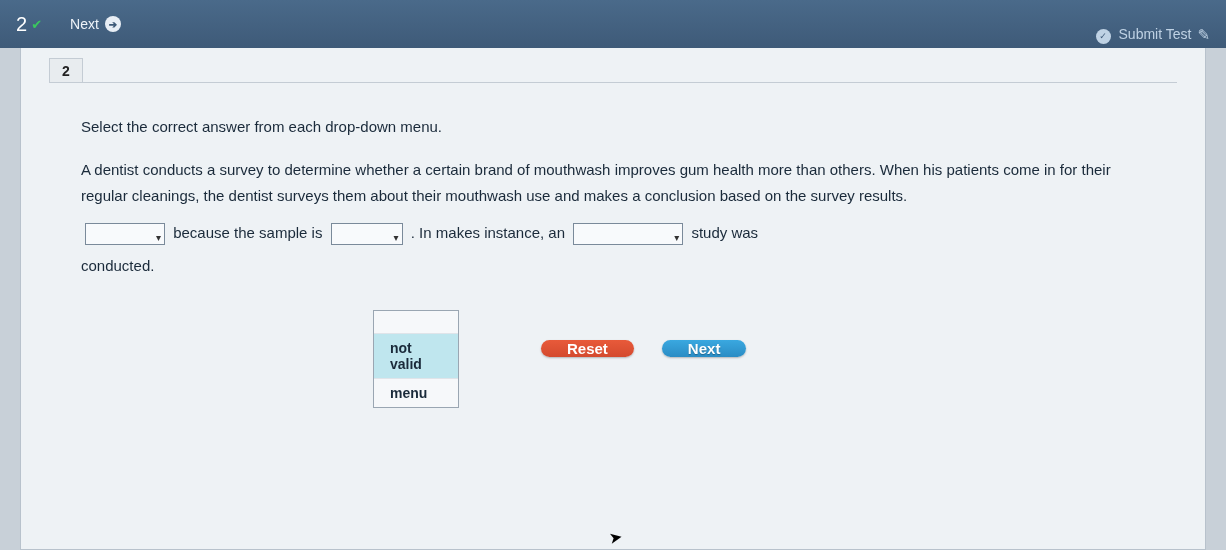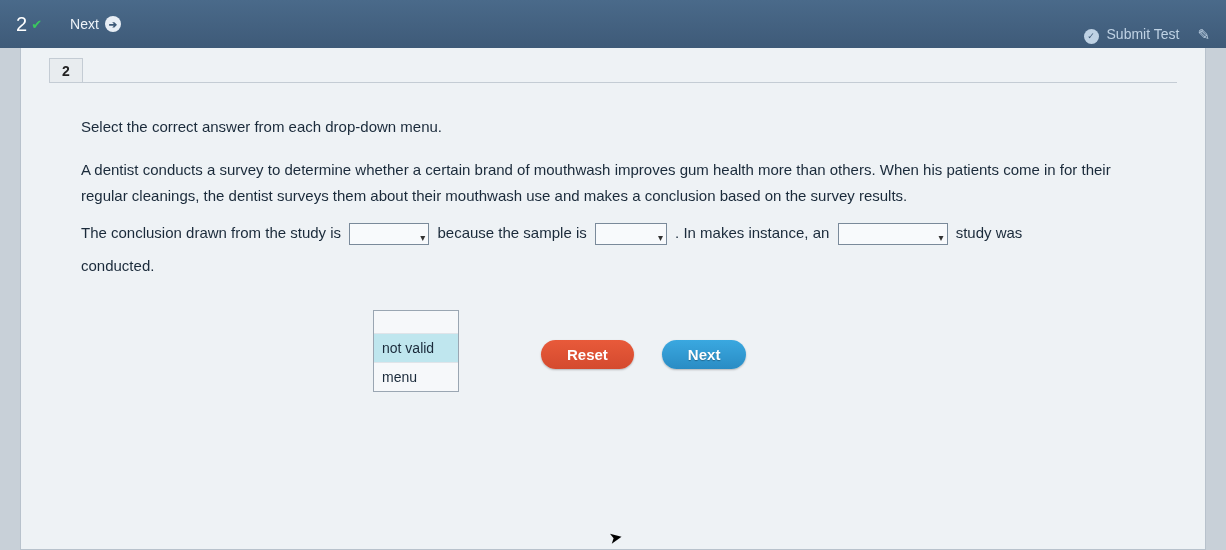--- a/index.html
+++ b/index.html
@@ -58,21 +58,21 @@
       color: #d8e4ef;
       font-size: 19px;
       margin-left: 40px;
     }
     .top-right {
       position: absolute;
       right: 16px;
       top: 26px;
       display: flex;
       align-items: center;
-      gap: 18px;
+      gap: 6px;
       color: #bfd2e4;
       font-size: 14px;
       margin-left: 25px;
     }
     .submit-check {
       display: inline-flex;
       width: 15px; height: 15px;
       background: #bfd2e4;
       border-radius: 50%;
       align-items: center;
@@ -141,35 +141,36 @@
       left: 352px;
       top: 262px;
       width: 86px;
       border: 1px solid #9aa6b2;
       background: #f6f8fa;
       font-size: 14px;
       color: #1a2a3a;
     }
     .dropdown-open .spacer { height: 22px; }
     .dropdown-open .opt {
-      padding: 6px 8px;
+      padding: 6px 16px;
       border-top: 1px solid #dfe4e9;
       cursor: pointer;
+      font-weight: bold;
     }
     .dropdown-open .opt.hl { background: #bfe6ee; }
     .btnrow {
       display: flex;
       gap: 28px;
       margin-top: 58px;
       margin-left: 460px;
     }
     .pillbtn {
       border: none;
       border-radius: 20px;
-      padding: 6px 26px;
+      padding: 0 26px;
       font-size: 15px;
       font-weight: bold;
       color: #fff;
       cursor: pointer;
       box-shadow: 0 1px 2px rgba(0,0,0,0.25);
     }
     .btn-reset { background: linear-gradient(to bottom,#e85a3a,#d44a2e); }
     .btn-next { background: linear-gradient(to bottom,#3aa8e0,#2a8cc4); text-shadow: 0 1px 1px rgba(0,0,0,0.3); }
     .cursor {
       position: absolute;
@@ -206,21 +207,20 @@
 <div class="page">
   <div class="qtab">
     <span>2</span>
   </div>
   <div class="qline"></div>
 
   <div class="content">
     <div class="instr">Select the correct answer from each drop-down menu.</div>
     <div class="passage">A dentist conducts a survey to determine whether a certain brand of mouthwash improves gum health more than others. When his patients come in for their regular cleanings, the dentist surveys them about their mouthwash use and makes a conclusion based on the survey results.</div>
     <div class="sentence">
-      <span>The conclusion drawn from the study is</span>
       <span class="dd dd-w1">
         <span class="dd-chev">▾</span>
       </span>
       <span>because the sample is</span>
       <span class="dd dd-w2">
         <span class="dd-chev">▾</span>
       </span>
       <span>. In makes instance, an</span>
       <span class="dd dd-w3">
         <span class="dd-chev">▾</span>

